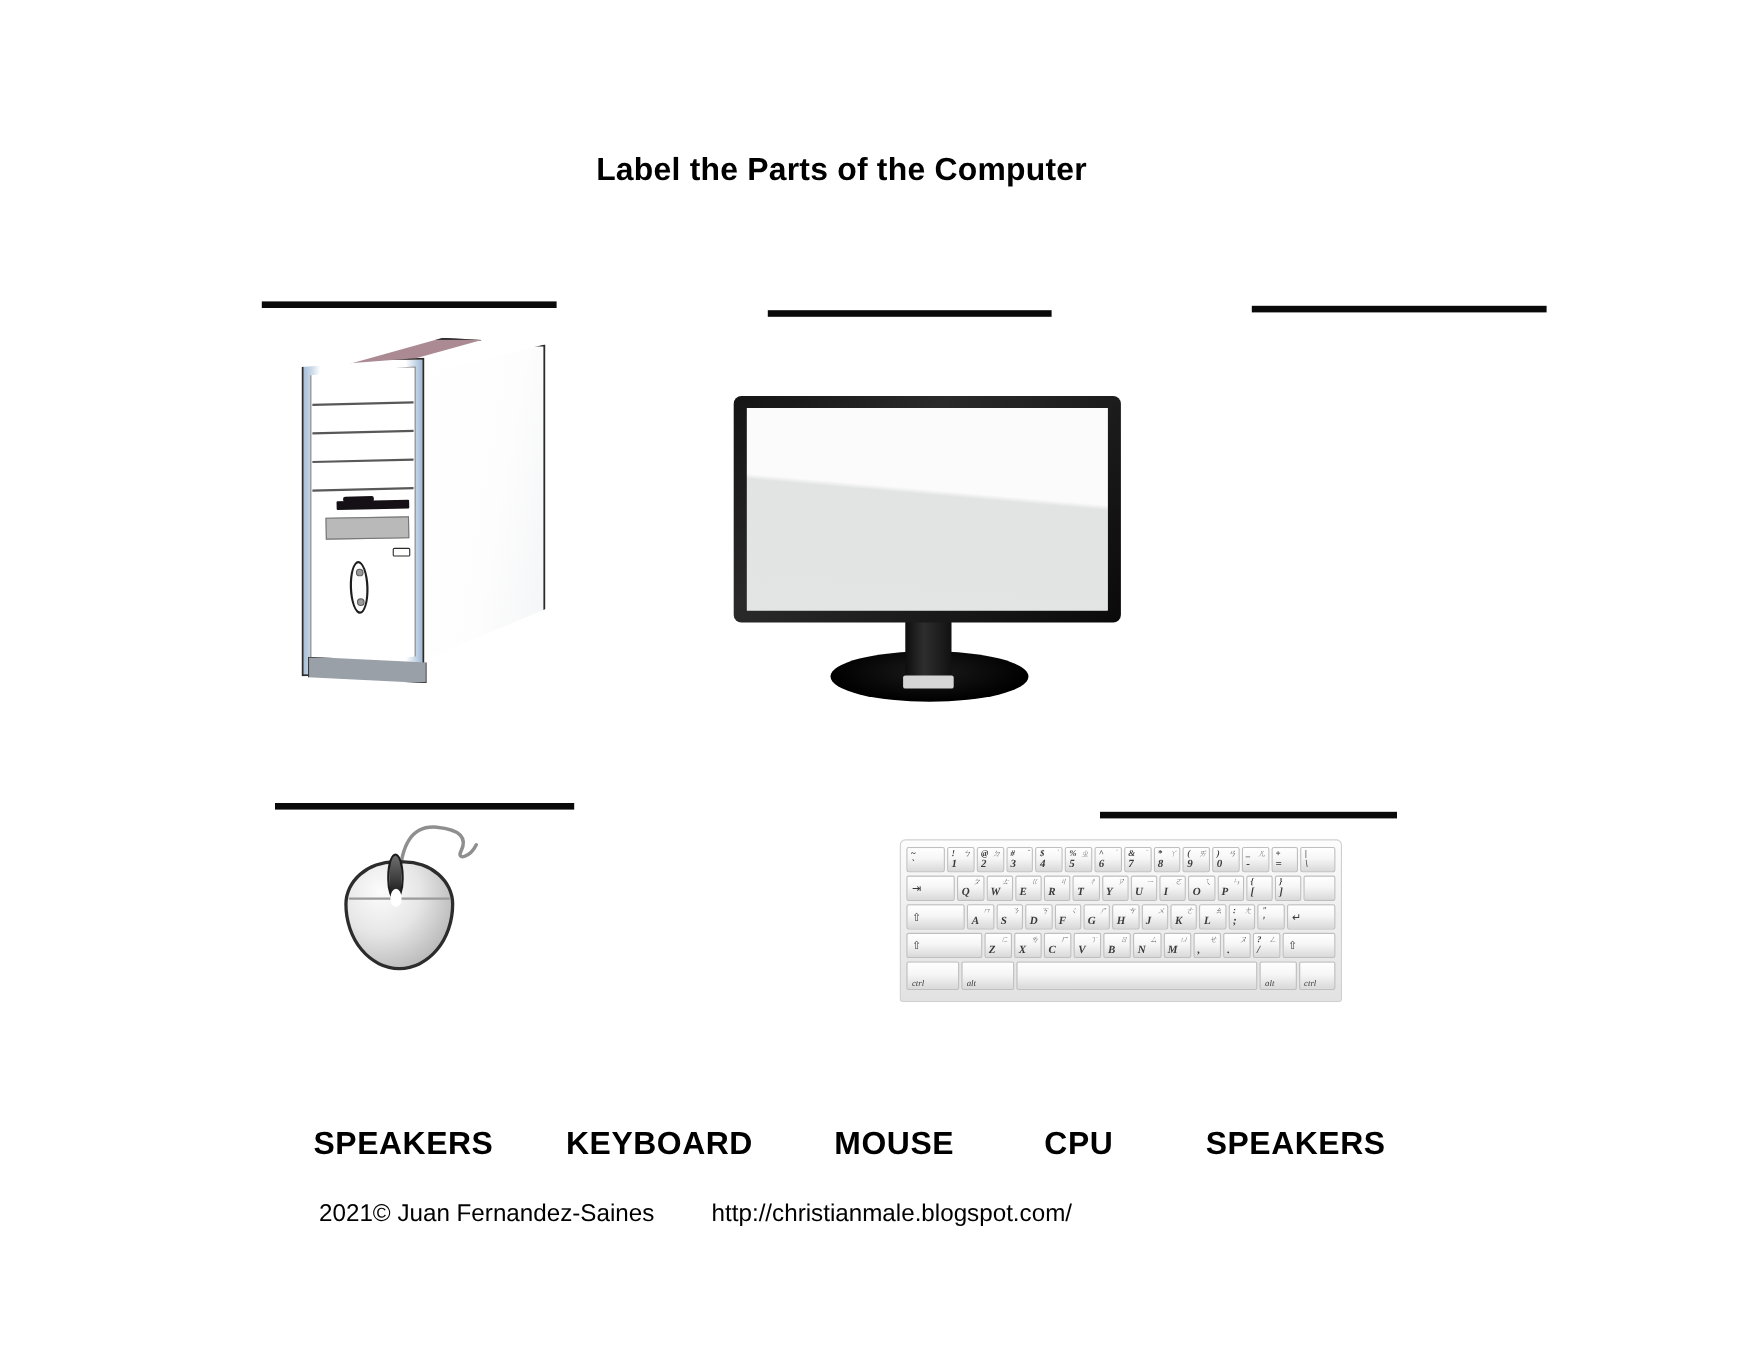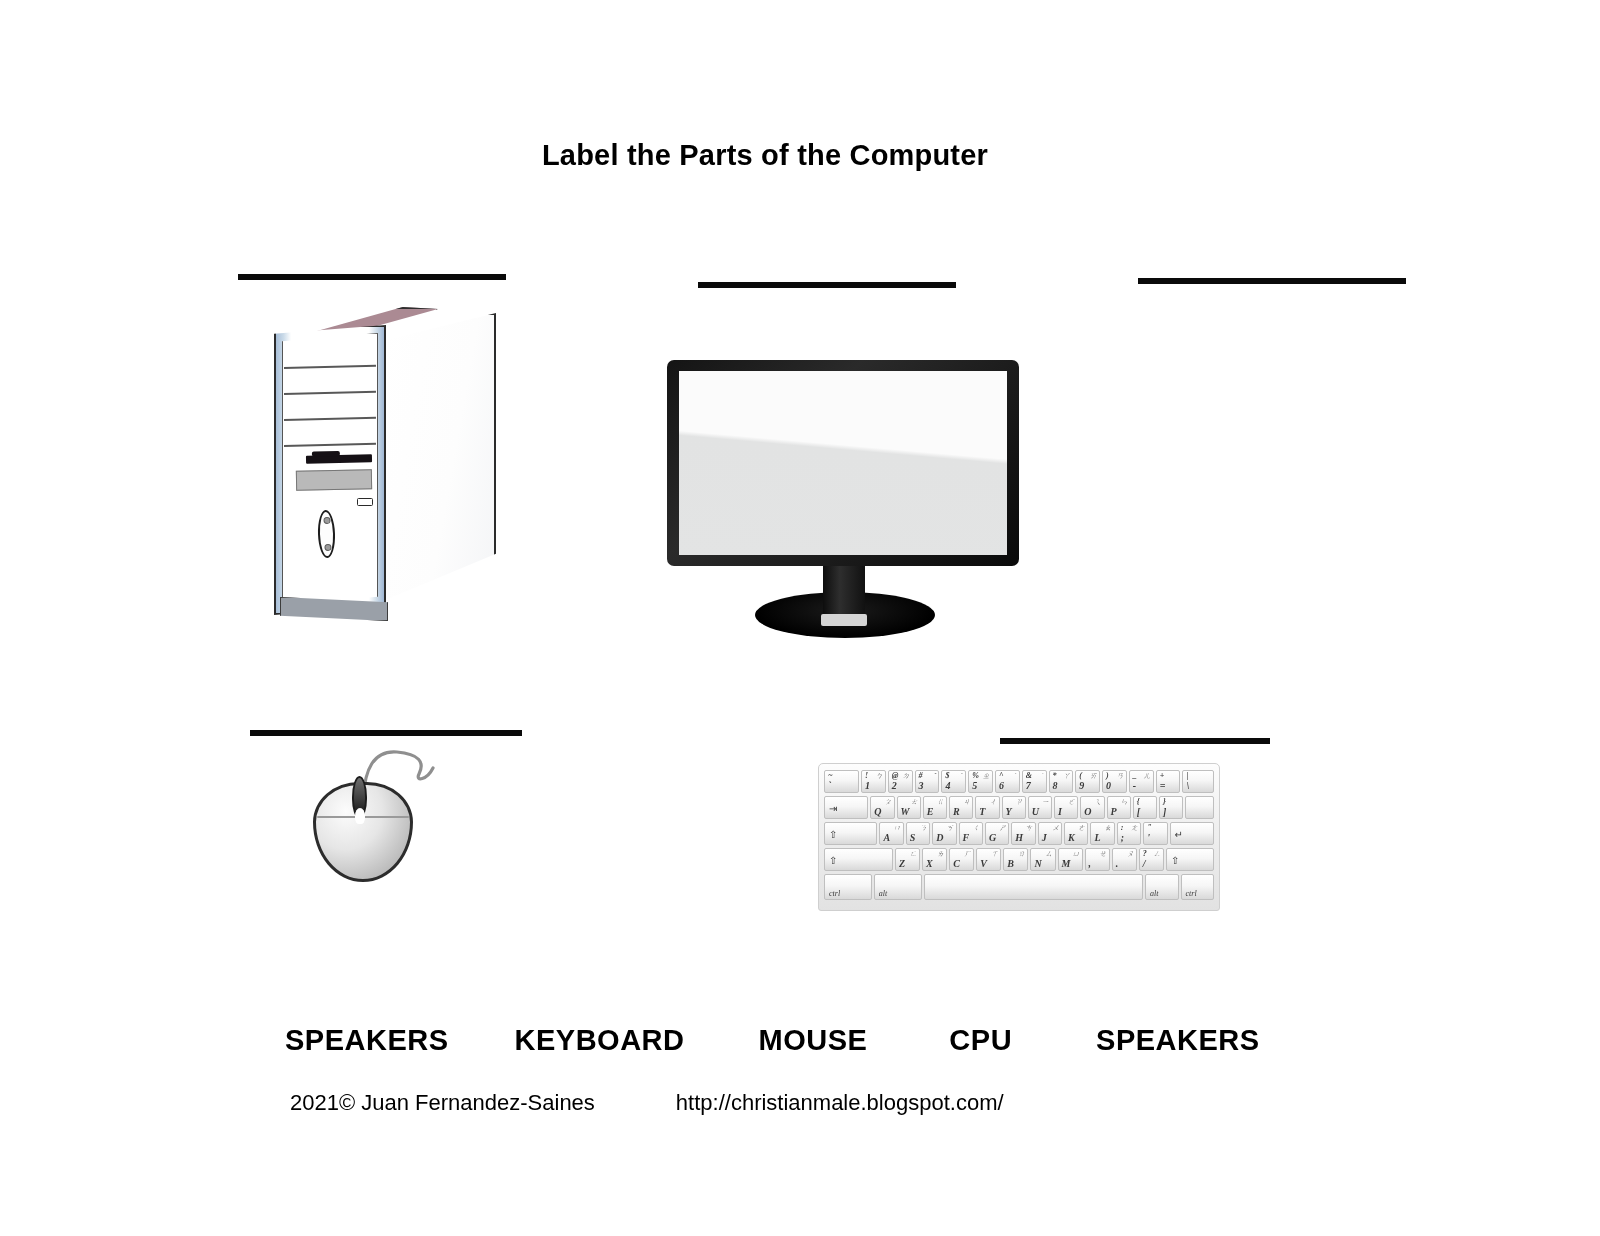--- a/index.html
+++ b/index.html
@@ -94,21 +94,21 @@
   
   #footer {
     position: absolute;
     left: 290px;
     top: 1090px;
     width: 780px;
     font-size: 22px;
     white-space: nowrap;
   }
   #footer .credit { display: inline-block; }
-  #footer .url { display: inline-block; margin-left: 81px; }
+  #footer .url { display: inline-block; margin-left: 52px; }
 
   
   .kb-body {
     position: absolute;
     inset: 0;
     background: linear-gradient(180deg,#fdfdfd 0%,#f0f0f0 40%,#e2e2e2 100%);
     border: 1px solid #cfcfcf;
     border-radius: 5px 5px 3px 3px;
     box-sizing: border-box;
   }

